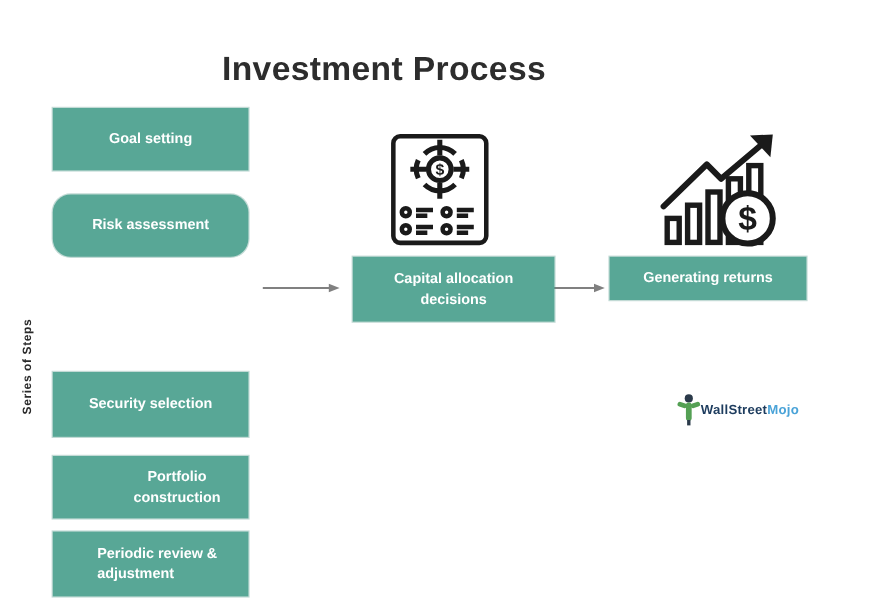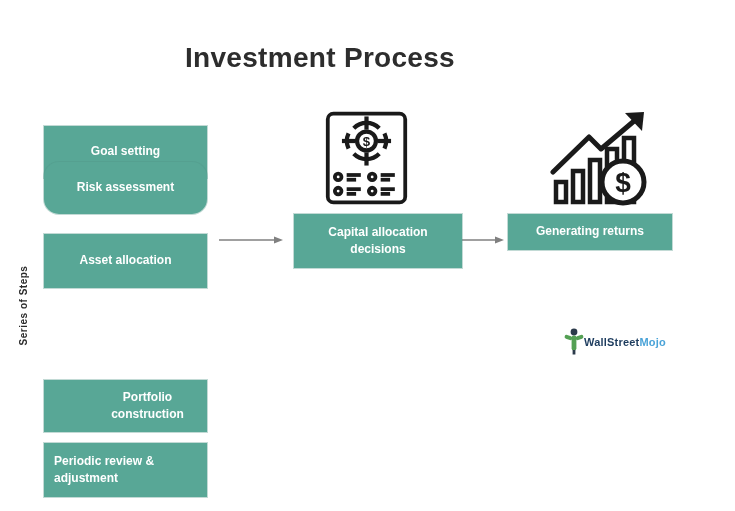--- a/index.html
+++ b/index.html
@@ -29,26 +29,26 @@
     font-size: 12px;
     font-weight: bold;
     display: flex;
     align-items: center;
     justify-content: center;
     text-align: center;
     line-height: 1.45;
     box-shadow: 0 0 0 1px rgba(80,150,135,0.35);
   }
   .step-box { left: 44px; width: 163px; height: 52px; }
-  .step-1 { top: 90px; margin-top: 36px; }
+  .step-1 { top: 90px; }
   .step-2 { top: 162px; border-radius: 15px; }
   .step-3 { top: 234px; height: 54px; }
   .step-4 { top: 310px; height: 54px; }
   .step-5 { top: 380px; padding-left: 44px; }
-  .step-6 { top: 443px; height: 54px; justify-content: flex-start; text-align: left; padding-left: 10px; padding-right: 14px; }
+  .step-6 { top: 443px; height: 54px; justify-content: flex-start; text-align: left; padding-left: 37px; padding-right: 14px; }
 
   .flow-box { top: 214px; height: 54px; padding: 0 10px; }
   .flow-box.capital { left: 294px; width: 168px; }
   .flow-box.returns { left: 508px; width: 164px; height: 36px; }
 
   .side-label {
     position: absolute;
     left: -37px; top: 300px;
     width: 120px;
     text-align: center;
@@ -87,22 +87,22 @@
   <div class="diagram-title">Investment Process</div>
 
   <div class="side-label">Series of Steps</div>
 
   <div class="step-box step-1">
     <span>Goal setting</span>
   </div>
   <div class="step-box step-2">
     <span>Risk assessment</span>
   </div>
-  <div class="step-box step-3">
-    <span>Asset allocation</span>
+  <div class="step-box step-4">
+    <span>Security selection</span>
   </div>
   <div class="step-box step-5">
     <span>Portfolio construction</span>
   </div>
   <div class="step-box step-6">
     <span>Periodic review &amp; adjustment</span>
   </div>
 
   <svg class="arrow arrow-1" width="66" height="10">
     <line x1="1" y1="5" x2="57" y2="5" stroke="#808080" stroke-width="1.6"></line>

